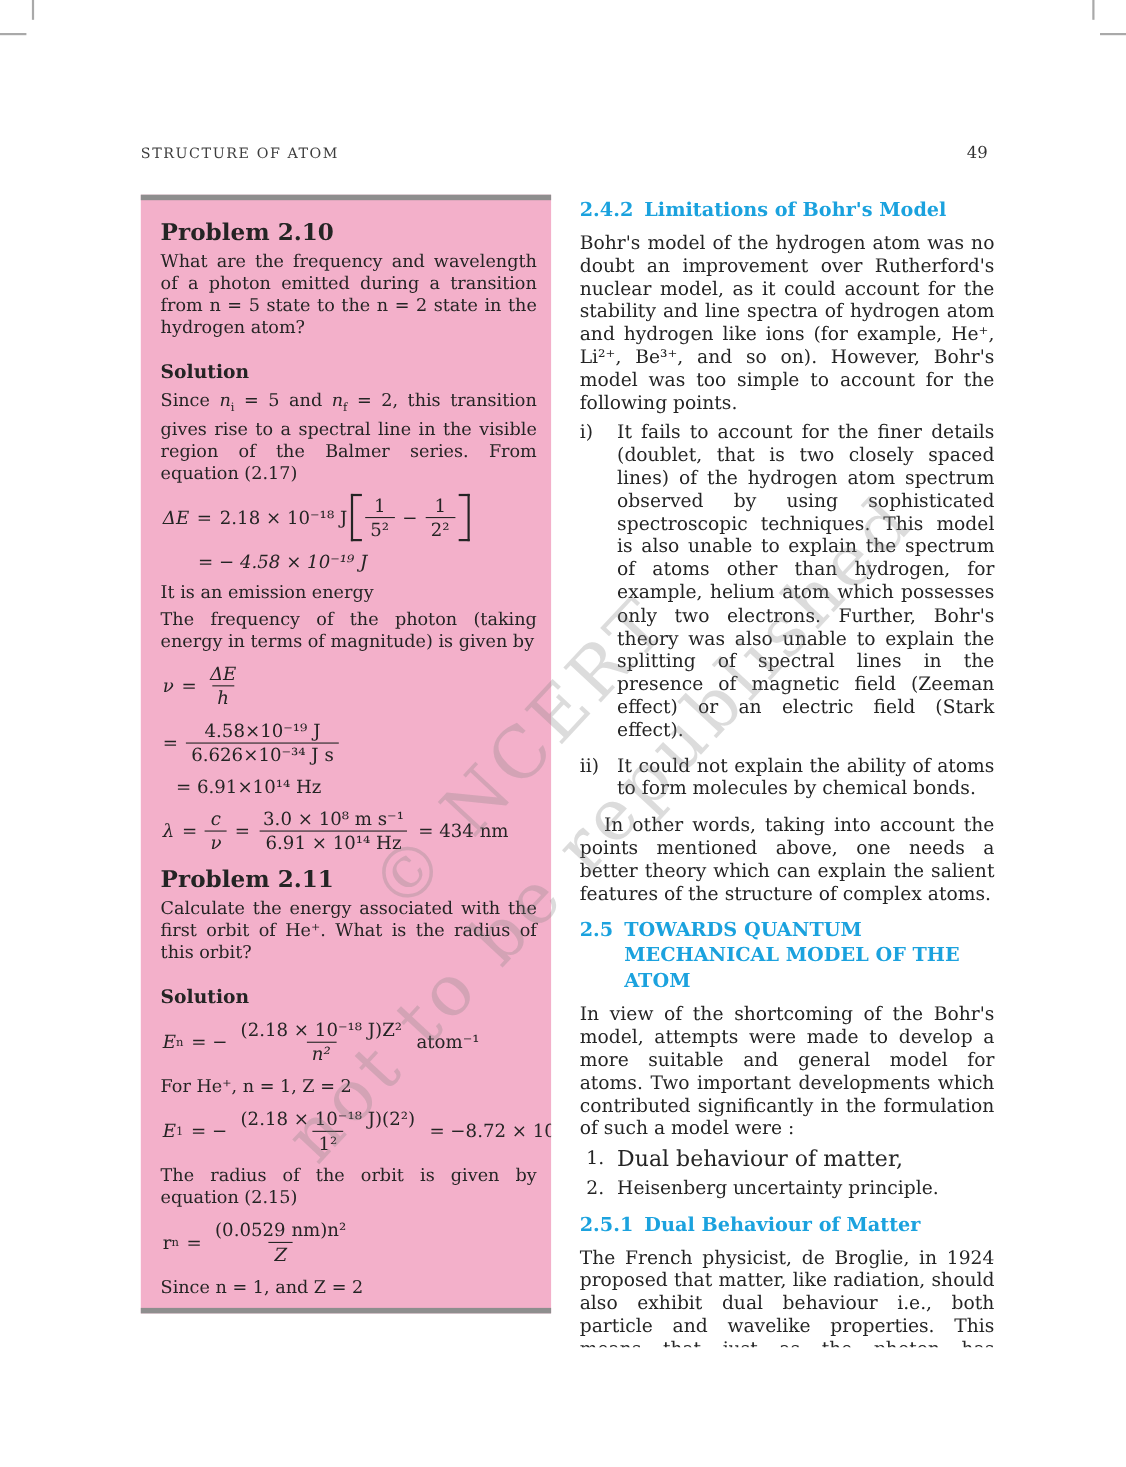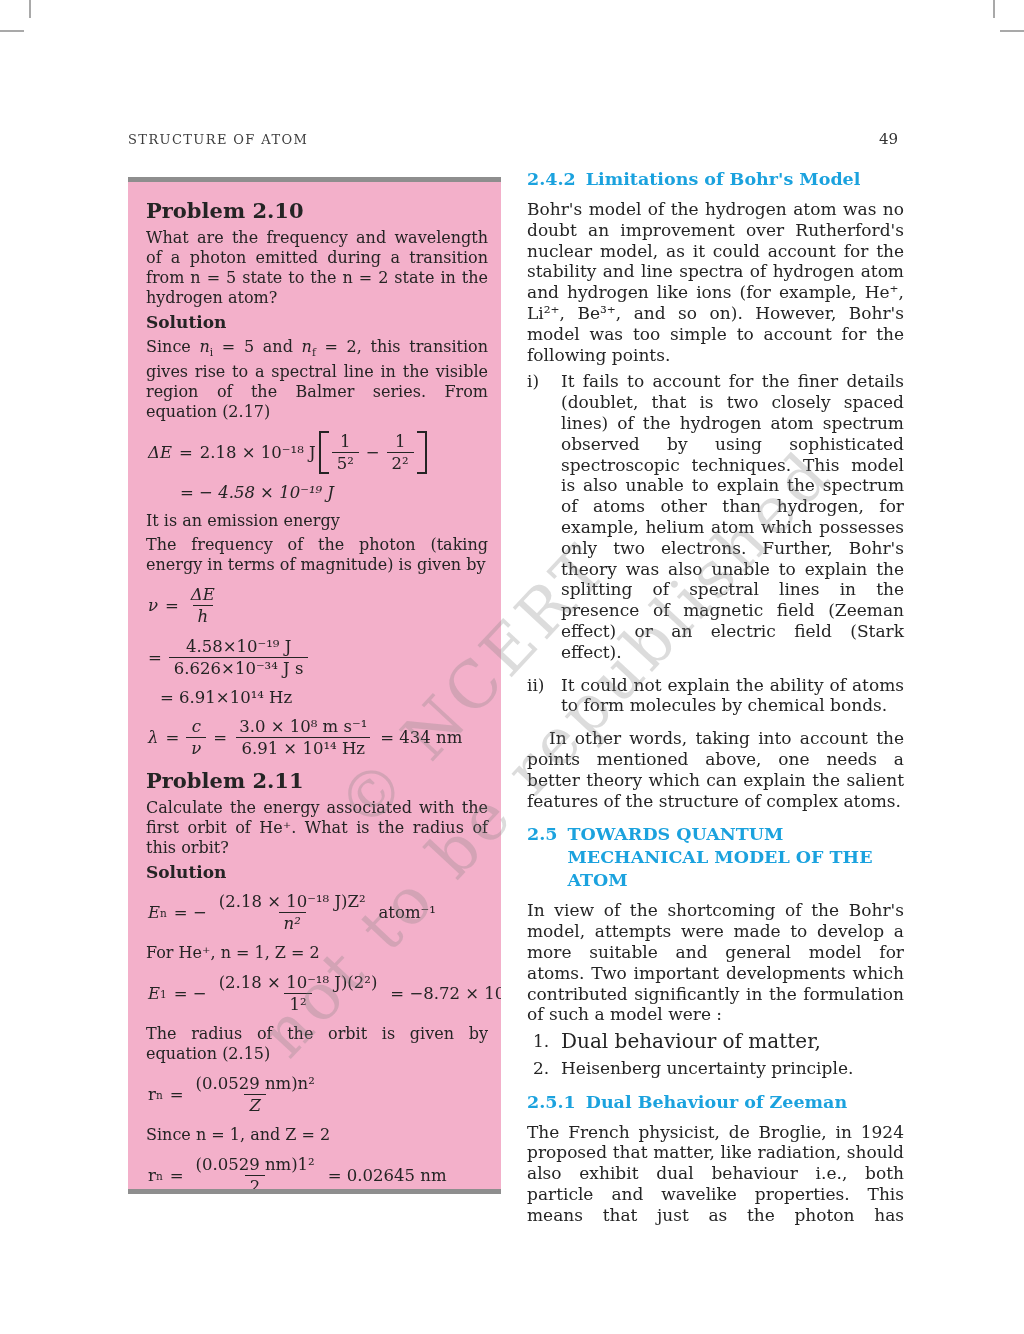--- a/index.html
+++ b/index.html
@@ -13,21 +13,21 @@
   .header{position:absolute;left:128px;top:130px;width:770px;display:flex;
           justify-content:space-between;align-items:baseline;}
   .running-head{font-size:13px;letter-spacing:1.4px;color:#3d3d3d;}
   .page-number{font-size:15px;color:#333333;}
 
   
   .pink-box{position:absolute;left:128px;top:177px;width:373px;height:1017px;box-sizing:border-box;
             background:#f3b0ca;border-top:5px solid #8e8e8e;border-bottom:5px solid #8e8e8e;
             padding:8px 13px 0 18px;overflow:hidden;}
   .box-title{font-weight:bold;font-size:21px;margin:8px 0 5px;}
-  .sol{font-weight:bold;font-size:17px;margin:4px 0 5px;}
+  .sol{font-weight:bold;font-size:17px;margin:21px 0 5px;}
   .box-para{font-size:16px;line-height:20px;text-align:justify;margin:0 0 4px;}
 
   
   .eq{display:flex;align-items:center;font-size:16.5px;margin:9px 0 9px 2px;white-space:nowrap;}
   .eq .it{font-style:italic;}
   .eq .op{margin:0 7px;}
   .frac{display:inline-flex;flex-direction:column;align-items:center;text-align:center;}
   .frac .num,.frac .den{padding:1px 5px;line-height:19px;}
   .frac .den{border-top:1.8px solid #242424;}
   .brk{width:8px;align-self:stretch;margin:0 3px;}
@@ -188,21 +188,21 @@
           <span class="num">(0.0529 nm)1²</span>
           <span class="den">2</span>
         </span>
       <span class="tail">= 0.02645 nm</span>
     </div>
 
   </div>
 
   <div class="right-col">
 
-    <div class="sec-head" style="margin-top:0">
+    <div class="sec-head" style="margin-top:12px">
       <span>2.4.2</span>
       <span>Limitations of Bohr's Model</span>
     </div>
     <div class="para">Bohr's model of the hydrogen atom was no doubt an improvement over Rutherford's nuclear model, as it could account for the stability and line spectra of hydrogen atom and hydrogen like ions (for example, He⁺, Li²⁺, Be³⁺, and so on). However, Bohr's model was too simple to account for the following points.</div>
 
     <div class="item">
       <span class="lbl">i)</span>
       <span class="txt para">It fails to account for the finer details (doublet, that is two closely spaced lines) of the hydrogen atom spectrum observed by using sophisticated spectroscopic techniques. This model is also unable to explain the spectrum of atoms other than hydrogen, for example, helium atom which possesses only two electrons. Further, Bohr's theory was also unable to explain the splitting of spectral lines in the presence of magnetic field (Zeeman effect) or an electric field (Stark effect).</span>
     </div>
     <div class="item">
@@ -224,21 +224,21 @@
         <span class="txt" style="font-size:20px;line-height:20.8px">Dual behaviour of matter,</span>
       </div>
       <div class="item">
         <span class="lbl">2.</span>
         <span class="txt" style="font-size:17px;line-height:20.8px">Heisenberg uncertainty principle.</span>
       </div>
     </div>
 
     <div class="sec-head">
       <span>2.5.1</span>
-      <span>Dual Behaviour of Zeeman</span>
+      <span>Dual Behaviour of Matter</span>
     </div>
     <div class="para">The French physicist, de Broglie, in 1924 proposed that matter, like radiation, should also exhibit dual behaviour i.e., both particle and wavelike properties. This means that just as the photon has momentum as well as wavelength, electrons should also have momentum as well as wavelength, de Broglie, from this analogy, gave the following relation between wavelength (λ) and momentum (p) of a material particle.</div>
 
   </div>
 
   <div class="watermark">
     <div>© NCERT</div>
     <div>not to be republished</div>
   </div>
 

